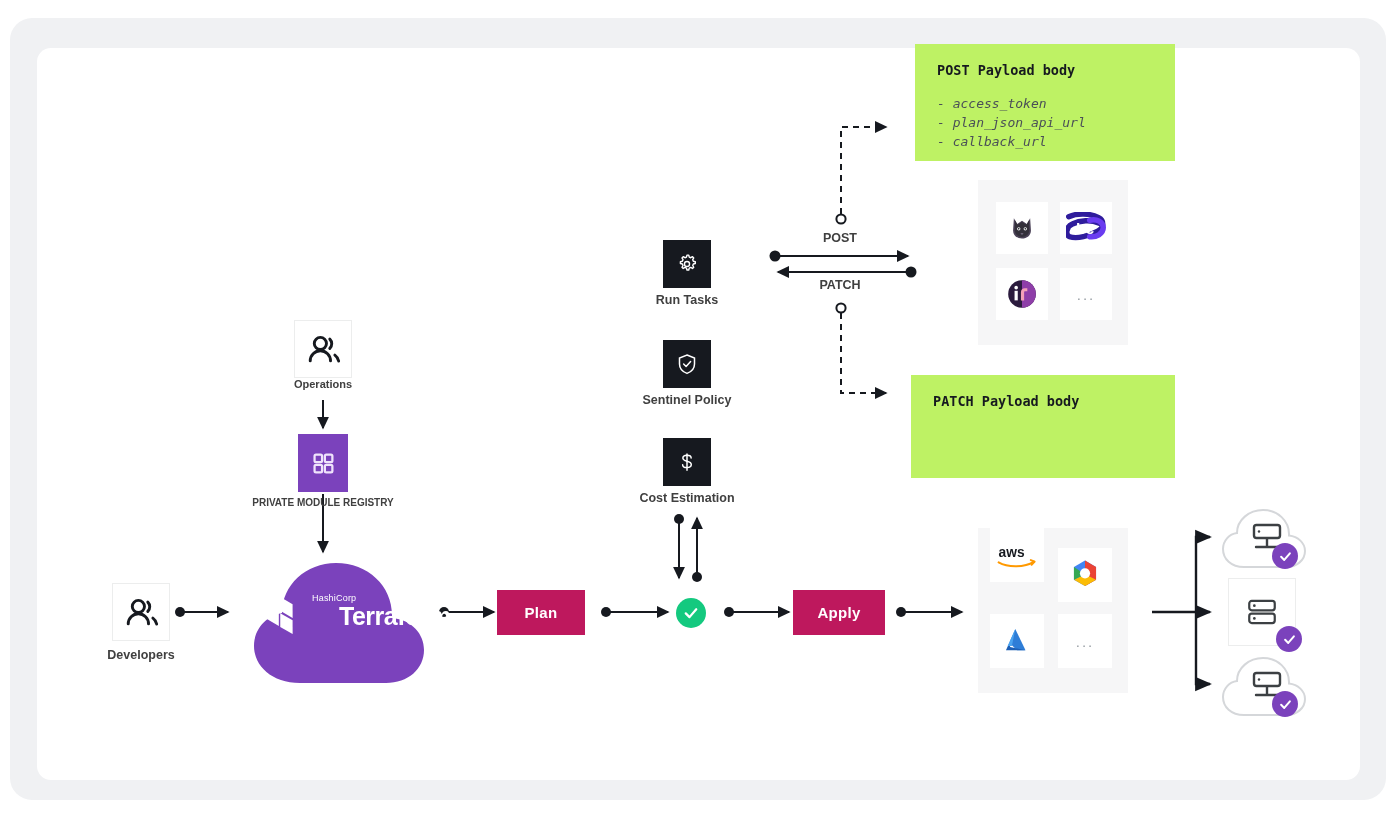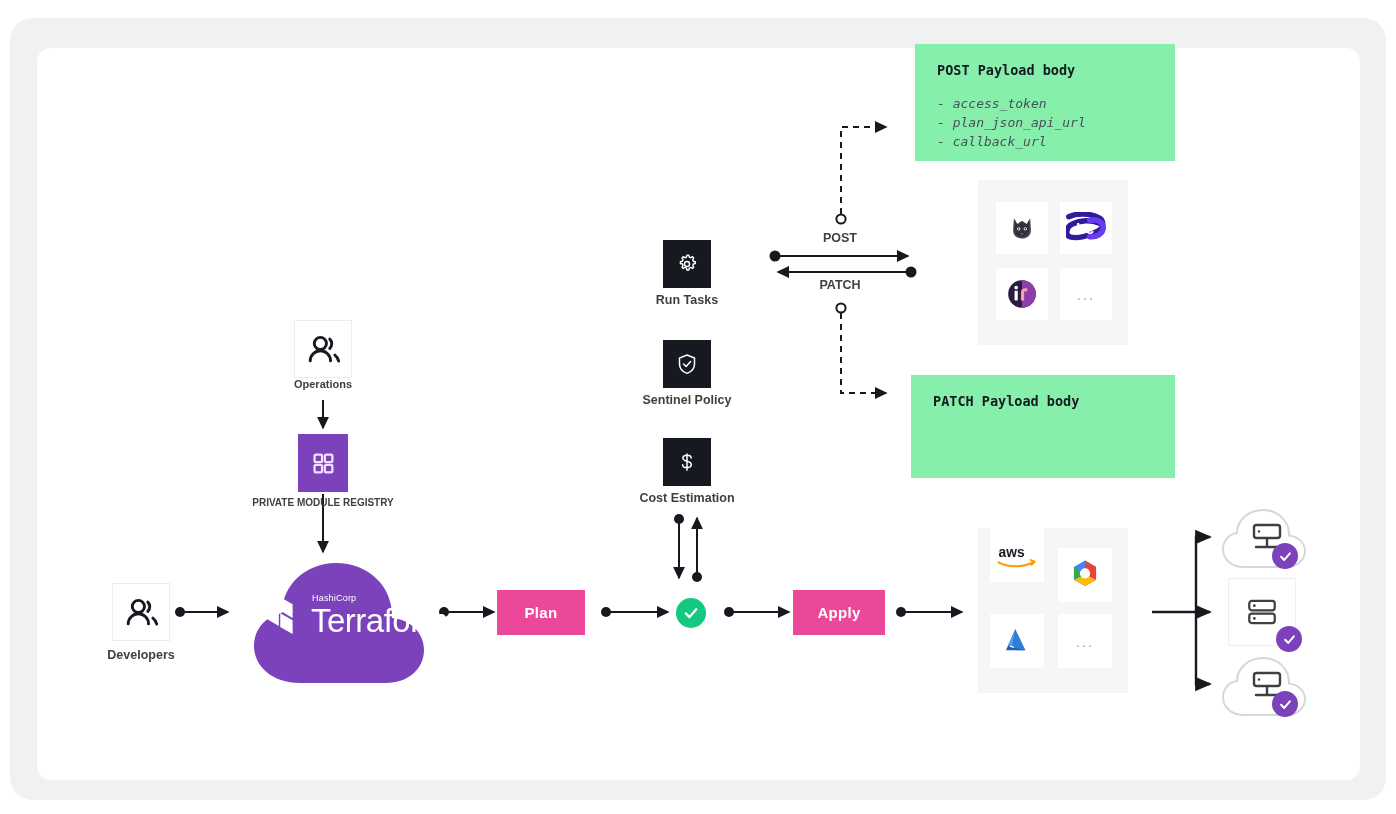--- a/index.html
+++ b/index.html
@@ -9,32 +9,32 @@
   .canvas{position:absolute;left:37px;top:48px;width:1323px;height:732px;background:#ffffff;border-radius:14px;}
   .node{position:absolute;}
   .lbl{position:absolute;text-align:center;font-weight:bold;color:#404040;white-space:nowrap;}
 
   
   .white-tile{position:absolute;background:#fff;border:1px solid #eceded;box-sizing:border-box;}
   .purple-tile{position:absolute;background:#7b42bc;box-sizing:border-box;}
   .black-tile{position:absolute;background:#16191f;box-sizing:border-box;display:flex;align-items:center;justify-content:center;}
   .logo-panel{position:absolute;background:#f6f6f7;box-sizing:border-box;}
   .logo-cell{position:absolute;background:#ffffff;box-sizing:border-box;display:flex;align-items:center;justify-content:center;}
-  .payload-box{position:absolute;background:#86efac;box-sizing:border-box;padding:18px 22px;}
+  .payload-box{position:absolute;background:#bef264;box-sizing:border-box;padding:18px 22px;}
   .payload-title{font-family:"DejaVu Sans Mono","Liberation Mono",monospace;font-weight:bold;font-size:13.5px;color:#16191f;letter-spacing:0px;}
   .payload-line{font-family:"DejaVu Sans Mono","Liberation Mono",monospace;font-size:13px;color:#4a4f57;line-height:19px;white-space:pre;font-style:italic;}
   .payload-lines{margin-top:16px;}
 
-  .pbox{position:absolute;background:#ec4899;display:flex;align-items:center;justify-content:center;color:#fff;font-weight:bold;font-size:15px;letter-spacing:.3px;}
+  .pbox{position:absolute;background:#be185d;display:flex;align-items:center;justify-content:center;color:#fff;font-weight:bold;font-size:15px;letter-spacing:.3px;}
   .check-green{position:absolute;width:30px;height:30px;border-radius:50%;background:#14c97f;display:flex;align-items:center;justify-content:center;}
   .check-purple{position:absolute;width:26px;height:26px;border-radius:50%;background:#7b42bc;display:flex;align-items:center;justify-content:center;}
 
   .tf-cloud{position:absolute;}
   .tf-hc{position:absolute;font-size:9px;font-weight:normal;letter-spacing:.2px;color:#fff;}
-  .tf-name{position:absolute;font-size:33px;font-weight:normal;letter-spacing:-.5px;color:#fff;}
+  .tf-name{position:absolute;font-size:25px;font-weight:bold;letter-spacing:-.5px;color:#fff;margin-left:28px;}
   .edge{position:absolute;}
   .dots{font-size:15px;color:#9aa0a6;letter-spacing:2px;}
 </style>
 </head>
 <body>
 
 <div id="stage">
   <div class="outer-frame"></div>
   <div class="canvas"></div>
 

